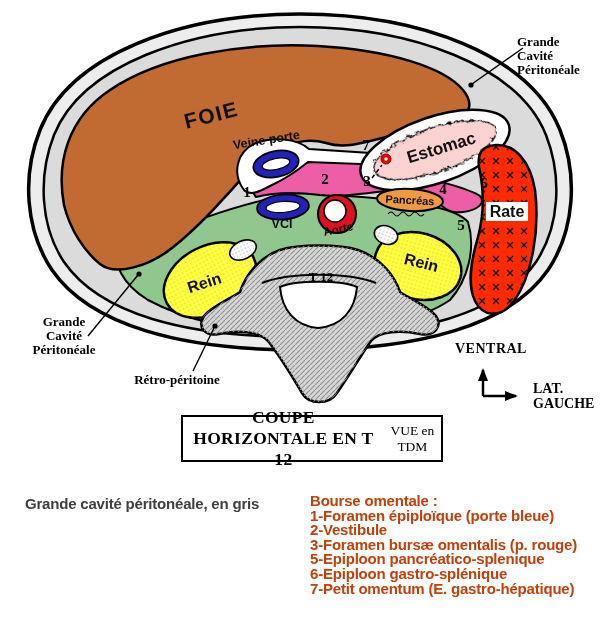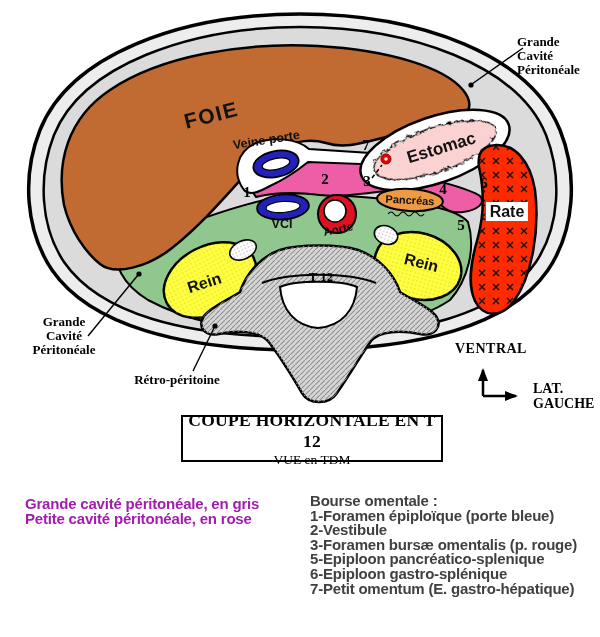--- a/index.html
+++ b/index.html
@@ -10,33 +10,33 @@
 
   
   .organ  { font-family:"Liberation Sans", sans-serif; font-weight:bold; fill:#111; }
   .num    { font-family:"Liberation Serif", serif; font-weight:bold; font-size:15px; fill:#000; }
   .annot  { font-family:"Liberation Serif", serif; font-weight:bold; font-size:13px; fill:#000; }
   .axis   { font-family:"Liberation Serif", serif; font-weight:bold; font-size:14px; fill:#000; }
 
   .title-box {
     position:absolute; left:181px; top:415px; width:262px; height:47px;
     border:2.5px solid #000; background:#fff;
-    display:flex; flex-direction:column; align-items:center; justify-content:center;
+    display:flex; flex-direction:row; align-items:center; justify-content:center;
     font-family:"Liberation Serif", serif; text-align:center;
   }
   .title-line1 { font-size:17.5px; font-weight:bold; letter-spacing:0.3px; }
   .title-line2 { font-size:13.5px; font-weight:normal; }
 
   .legend-left {
     position:absolute; left:25px; top:496px;
-    font-weight:bold; font-size:15px; line-height:15.4px; letter-spacing:-0.2px; color:#a21caf;
+    font-weight:bold; font-size:15px; line-height:15.4px; letter-spacing:-0.2px; color:#404040;
   }
   .legend-right {
     position:absolute; left:310px; top:494px;
-    font-weight:bold; font-size:15px; line-height:14.6px; letter-spacing:-0.2px; color:#404040;
+    font-weight:bold; font-size:15px; line-height:14.6px; letter-spacing:-0.2px; color:#c2410c;
   }
 </style>
 </head>
 <body>
 
 <div class="stage">
 
 <svg class="diagram" width="600" height="460" viewBox="0 0 600 460">
   <defs>
     <pattern id="hatch" width="5" height="5" patternUnits="userSpaceOnUse">
@@ -175,21 +175,20 @@
   </g>
 </svg>
 
 <div class="title-box">
   <div class="title-line1">COUPE HORIZONTALE EN T 12</div>
   <div class="title-line2">VUE en TDM</div>
 </div>
 
 <div class="legend-left">
   <div>Grande cavité péritonéale, en gris</div>
-  <div>Petite cavité péritonéale, en rose</div>
 </div>
 
 <div class="legend-right">
   <div>Bourse omentale :</div>
   <div>1-Foramen épiploïque (porte bleue)</div>
   <div>2-Vestibule</div>
   <div>3-Foramen bursæ omentalis (p. rouge)</div>
   <div>5-Epiploon pancréatico-splenique</div>
   <div>6-Epiploon gastro-splénique</div>
   <div>7-Petit omentum (E. gastro-hépatique)</div>

